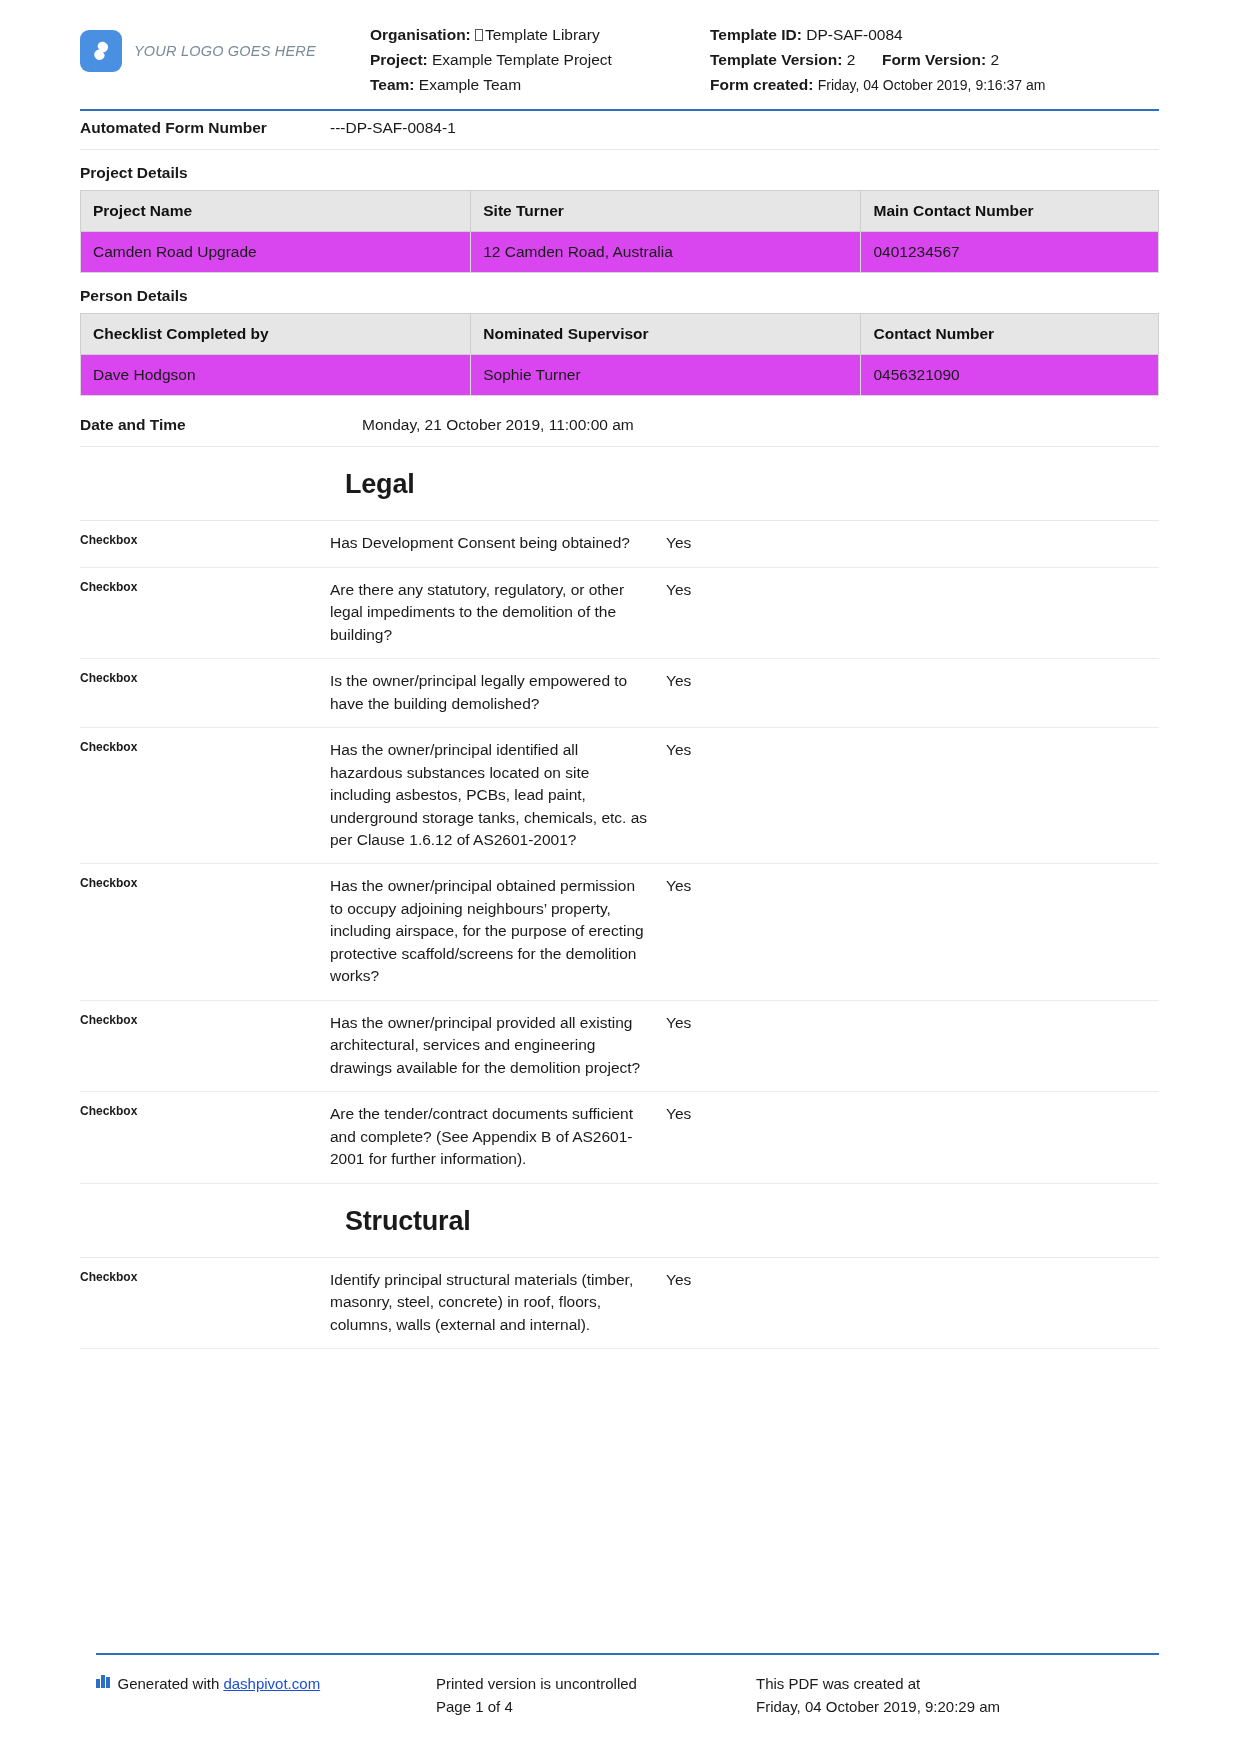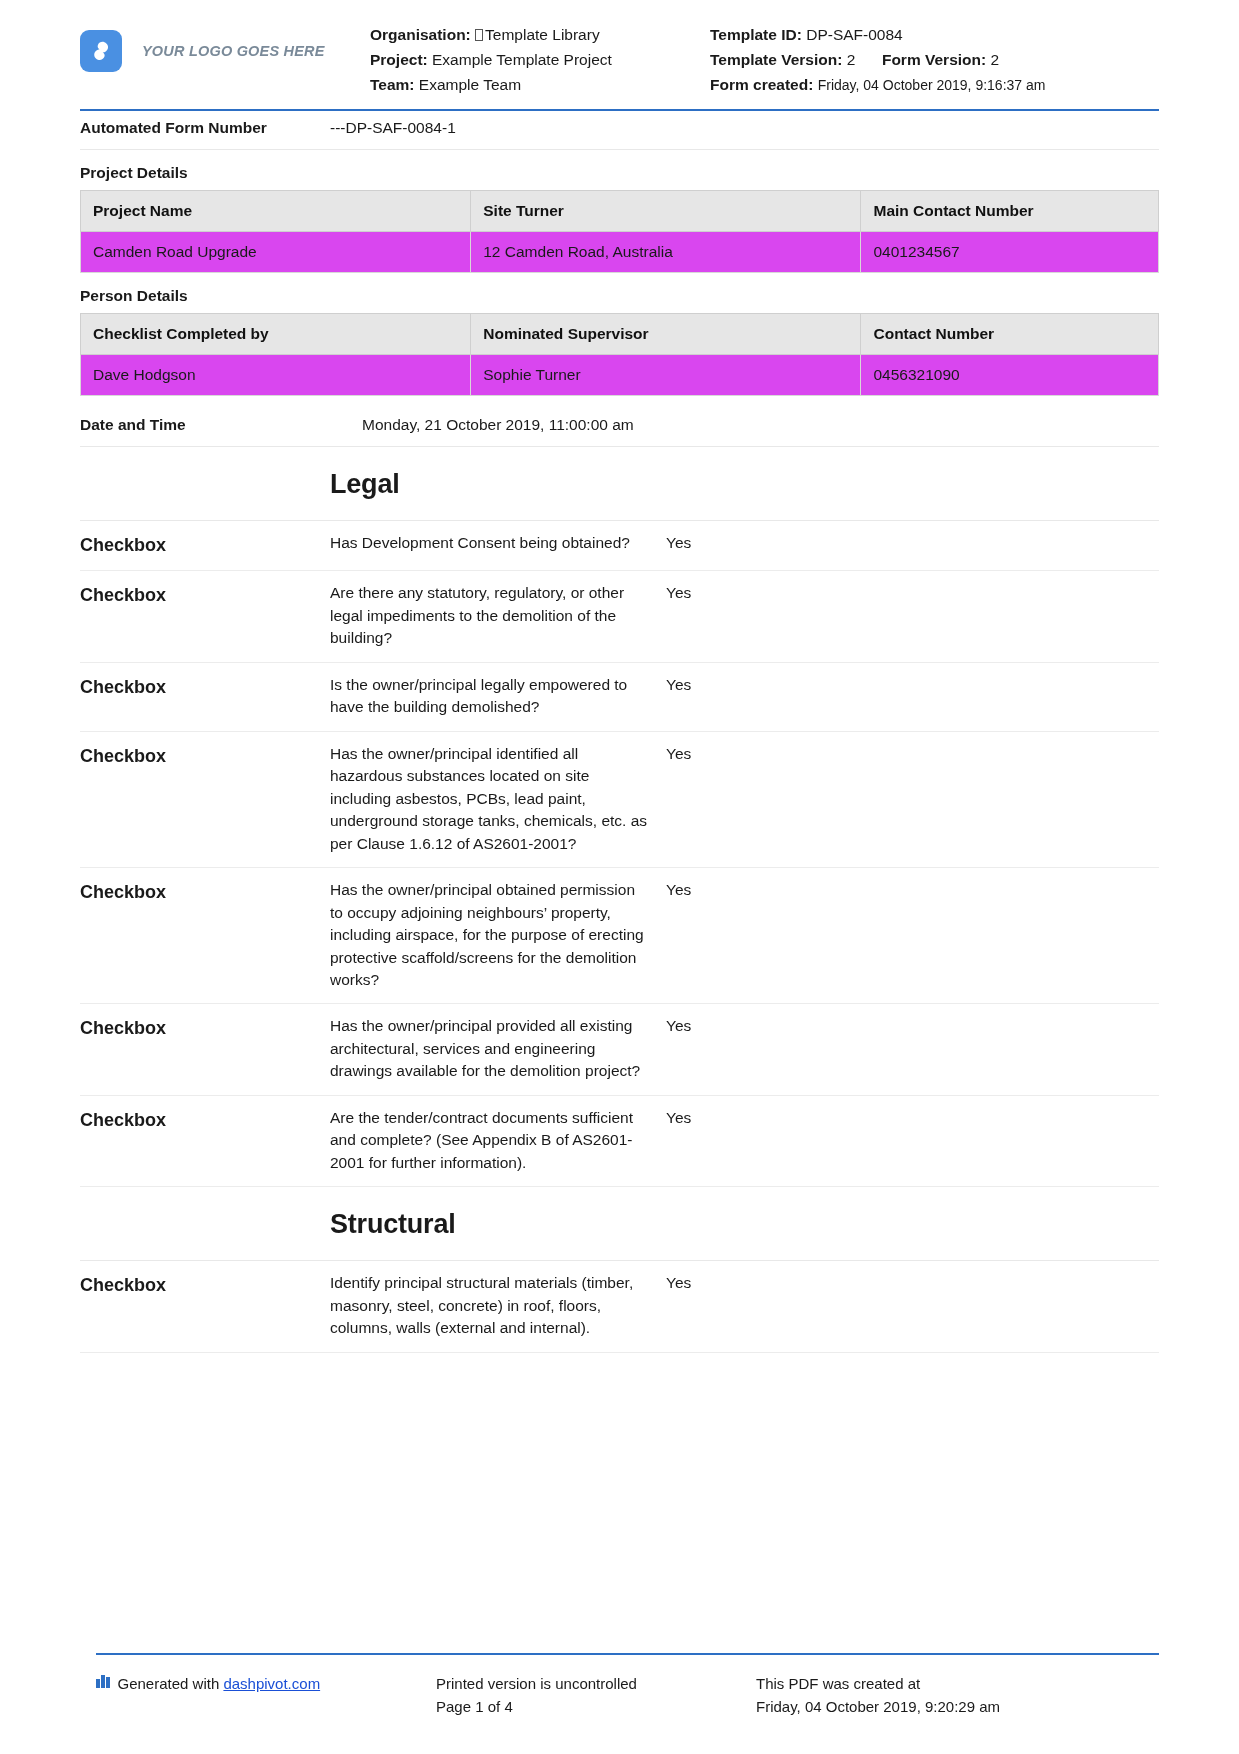--- a/index.html
+++ b/index.html
@@ -43,24 +43,24 @@
     width: 42px;
     height: 42px;
     border-radius: 9px;
     background: #4a90e2;
     display: flex;
     align-items: center;
     justify-content: center;
     flex: 0 0 42px;
   }
   .logo-text {
-    margin-left: 20px;
+    margin-left: 12px;
     font-size: 14.5px;
     font-style: italic;
-    font-weight: bold;
+    font-weight: normal;
     color: #7a8a99;
     letter-spacing: 0.2px;
     white-space: nowrap;
   }
   .meta-col {
     font-size: 15.5px;
     line-height: 1.62;
   }
   .meta-col.left { flex: 0 0 340px; }
   .meta-col.right { flex: 1 1 auto; }
@@ -143,38 +143,39 @@
   .col-a { width: 36.2%; }
   .col-b { width: 36.2%; }
   .col-c { width: 27.6%; }
 
   
   .group-heading {
     display: flex;
     padding: 22px 0 20px 0;
     border-bottom: 1px solid #e8e8e8;
     border-top: 1px solid #e8e8e8;
+    gap: 15px;
   }
   .group-heading .spacer { flex: 0 0 250px; }
   .group-heading h2 {
     margin: 0;
     font-size: 27px;
     font-weight: bold;
     letter-spacing: -0.2px;
   }
   .check-row {
     display: flex;
     align-items: flex-start;
     padding: 11px 0 12px 0;
     border-bottom: 1px solid #ececec;
   }
   .check-type {
     flex: 0 0 250px;
     font-weight: bold;
-    font-size: 18px;
+    font-size: 12px;
     line-height: 1.45;
   }
   .check-q {
     flex: 0 0 336px;
     font-size: 15.5px;
     line-height: 1.45;
     padding-right: 18px;
   }
   .check-a {
     flex: 1 1 auto;

